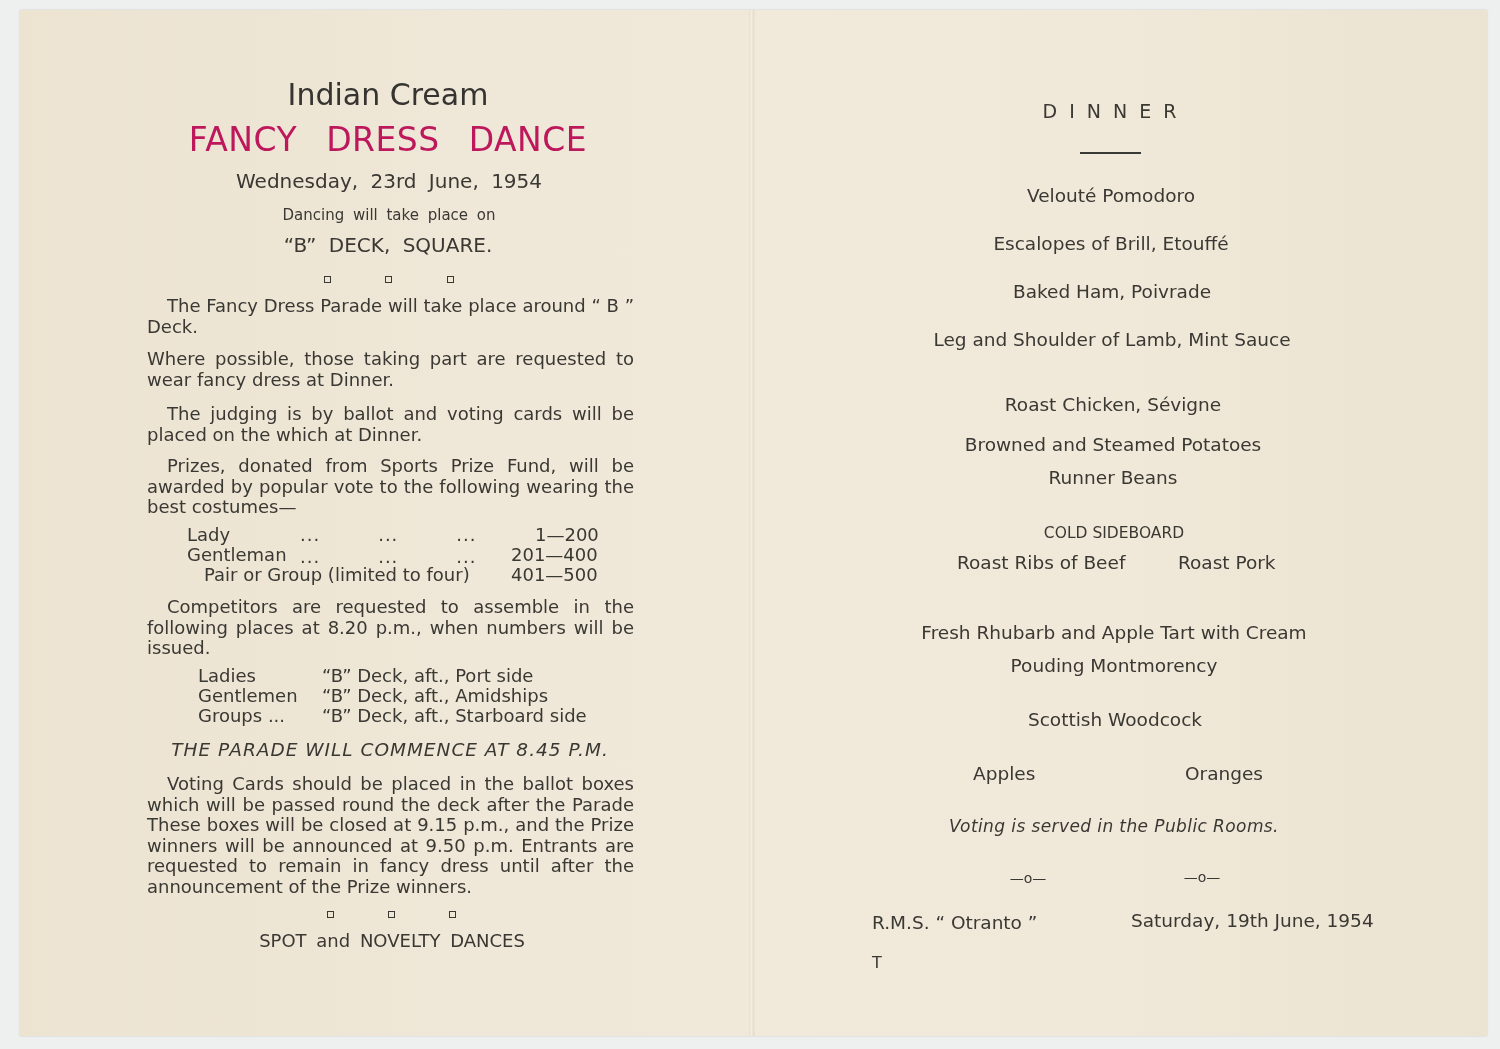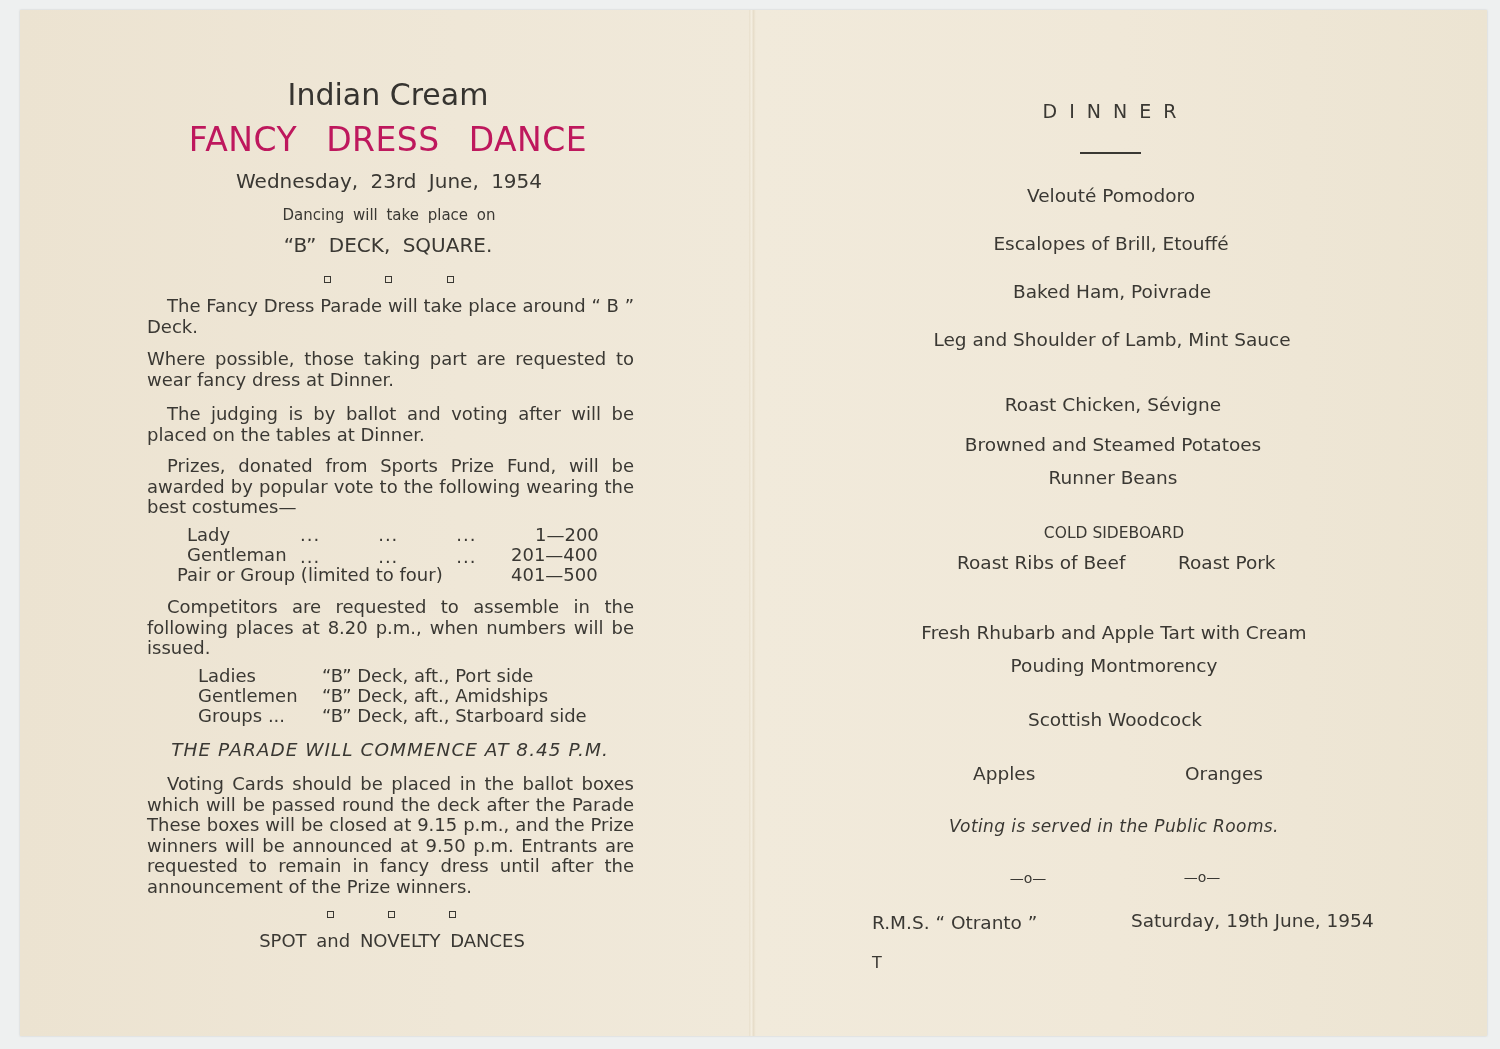--- a/index.html
+++ b/index.html
@@ -51,34 +51,34 @@
 <div class="t c h3" style="left:389px; top:171px;">Wednesday,  23rd  June,  1954</div>
 <div class="t c sm" style="left:389px; top:208px;">Dancing  will  take  place  on</div>
 <div class="t c h3" style="left:388px; top:235px;">“B”  DECK,  SQUARE.</div>
 
 <span class="sq" style="left:324px; top:276px;"></span>
 <span class="sq" style="left:385px; top:276px;"></span>
 <span class="sq" style="left:447px; top:276px;"></span>
 
 <div class="para" style="top:296px;"><span class="ind"></span><span>The Fancy Dress Parade will take place around “ B ” Deck.</span></div>
 <div class="para" style="top:349px;"><span>Where possible, those taking part are requested to wear fancy dress at Dinner.</span></div>
-<div class="para" style="top:404px;"><span class="ind"></span><span>The judging is by ballot and voting after will be placed on the tables at Dinner.</span></div>
+<div class="para" style="top:404px;"><span class="ind"></span><span>The judging is by ballot and voting cards will be placed on the which at Dinner.</span></div>
 <div class="para" style="top:456px;"><span class="ind"></span><span>Prizes, donated from Sports Prize Fund, will be awarded by popular vote to the following wearing the best costumes—</span></div>
 
 <div class="row3" style="left:187px; top:525px;">
   <span>Lady</span>
 </div>
 <div class="row3" style="left:300px; top:525px; letter-spacing:1px;">...<span style="display:inline-block;width:58px"></span>...<span style="display:inline-block;width:58px"></span>...</div>
 <div class="row3" style="left:535px; top:525px;">1—200</div>
 
 <div class="row3" style="left:187px; top:545px;">Gentleman</div>
 <div class="row3" style="left:300px; top:547px; letter-spacing:1px;">...<span style="display:inline-block;width:58px"></span>...<span style="display:inline-block;width:58px"></span>...</div>
 <div class="row3" style="left:511px; top:545px;">201—400</div>
 
-<div class="row3" style="left:177px; top:565px;">Pair or Group  (limited to four)</div>
+<div class="row3" style="left:204px; top:565px;">Pair or Group  (limited to four)</div>
 <div class="row3" style="left:511px; top:565px;">401—500</div>
 
 <div class="para" style="top:597px;"><span class="ind"></span><span>Competitors are requested to assemble in the following places at 8.20 p.m., when numbers will be issued.</span></div>
 
 <div class="row3" style="left:198px; top:666px;">Ladies</div>
 <div class="row3" style="left:322px; top:666px;">“B” Deck, aft., Port side</div>
 <div class="row3" style="left:198px; top:686px;">Gentlemen</div>
 <div class="row3" style="left:322px; top:686px;">“B” Deck, aft., Amidships</div>
 <div class="row3" style="left:198px; top:706px;">Groups  ...</div>
 <div class="row3" style="left:322px; top:706px;">“B” Deck, aft., Starboard side</div>

